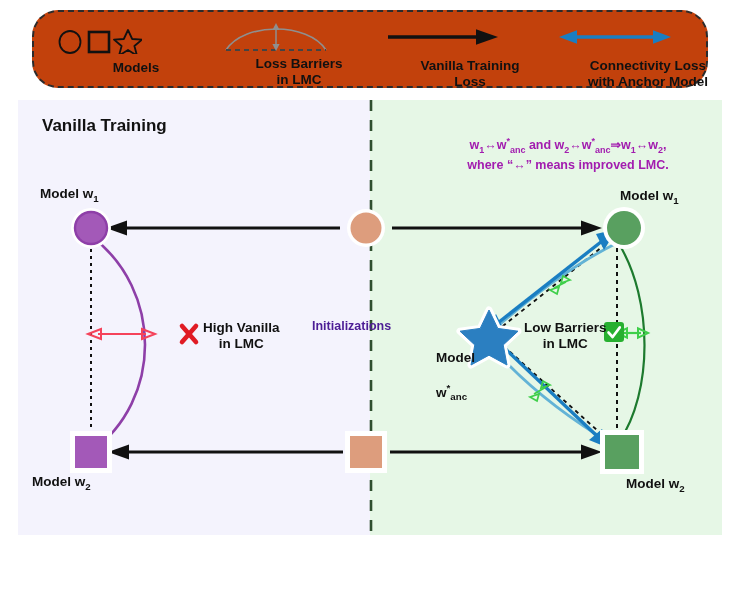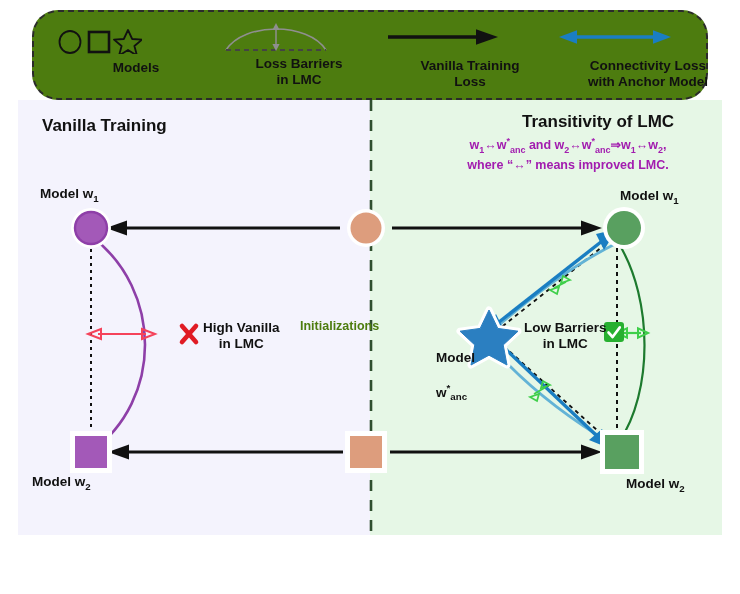--- a/index.html
+++ b/index.html
@@ -16,22 +16,22 @@
     height: 594px;
     background: #ffffff;
     overflow: hidden;
   }
   
   #legend {
     position: absolute;
     left: 32px;
     top: 10px;
     width: 676px;
-    height: 90px;
-    background: #4d7c0f;
+    height: 78px;
+    background: #c2410c;
     border: 2px dashed #2b2b2b;
     border-radius: 26px;
     box-sizing: border-box;
   }
   .legend-item {
     position: absolute;
     text-align: center;
     color: #111111;
     font-weight: bold;
     font-size: 13.5px;
@@ -91,25 +91,25 @@
     white-space: nowrap;
     line-height: 1.12;
   }
   #lbl-w1-left  { left: 40px;  top: 186px; }
   #lbl-w2-left  { left: 32px;  top: 474px; }
   #lbl-w1-right { left: 620px; top: 188px; }
   #lbl-w2-right { left: 626px; top: 476px; }
   #lbl-anc      { left: 436px; top: 350px; }
   #lbl-init {
     position: absolute;
-    left: 300px;
+    left: 312px;
     top: 319px;
     font-weight: bold;
     font-size: 12.5px;
-    color: #4d7c0f;
+    color: #4c1d95;
     white-space: nowrap;
   }
   .barrier-label {
     position: absolute;
     font-weight: bold;
     font-size: 13.5px;
     color: #111111;
     line-height: 1.16;
     white-space: nowrap;
   }
@@ -264,21 +264,20 @@
     <rect x="600" y="430" width="44" height="44" fill="#ffffff"></rect>
     <rect x="605" y="435" width="34" height="34" fill="#59a060"></rect>
 
     <g>
       <polygon points="489,310 497.8,328.4 518,331.2 503.2,345 507,365 489,355.2 471,365 474.8,345 460,331.2 480.2,328.4" fill="#ffffff" stroke="#ffffff" stroke-width="7" stroke-linejoin="round"></polygon>
       <polygon points="489,310 497.8,328.4 518,331.2 503.2,345 507,365 489,355.2 471,365 474.8,345 460,331.2 480.2,328.4" fill="#2b7fc1" stroke="#2b7fc1" stroke-width="1" stroke-linejoin="round"></polygon>
     </g>
   </svg>
 
   <div class="panel-title" id="title-left">Vanilla Training</div>
-  <div class="panel-title" id="title-right">Transitivity of LMC</div>
 
   <div id="formula">
     <div>
       <span>w<sub>1</sub></span>↔<span>w<span class="sup-star">*</span><sub>anc</sub></span>
       and <span>w<sub>2</sub></span>↔<span>w<span class="sup-star">*</span><sub>anc</sub></span>⇒<span>w<sub>1</sub></span>↔<span>w<sub>2</sub></span>,
     </div>
     <div>where “↔” means improved LMC.</div>
   </div>
 
   <div class="node-label" id="lbl-w1-left">

